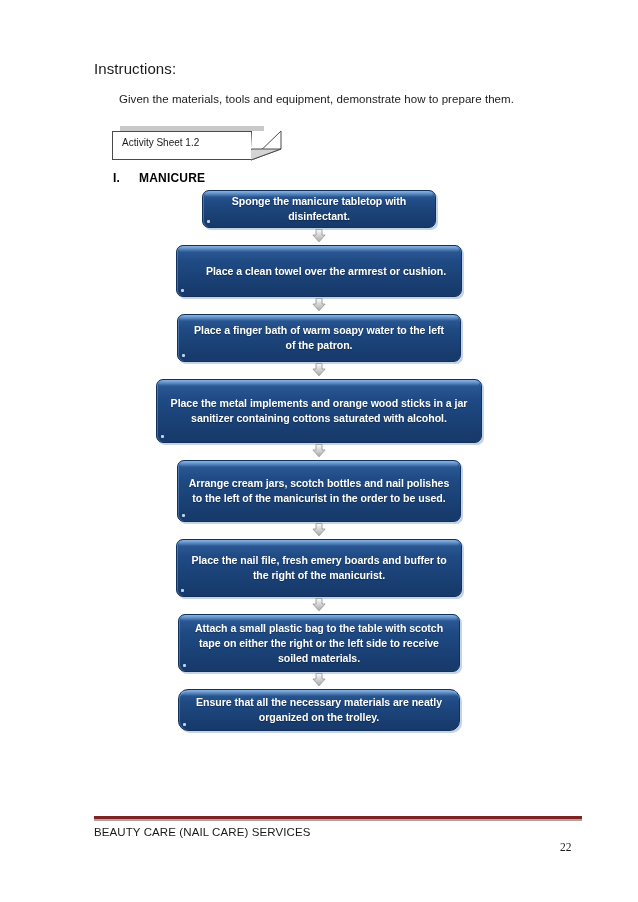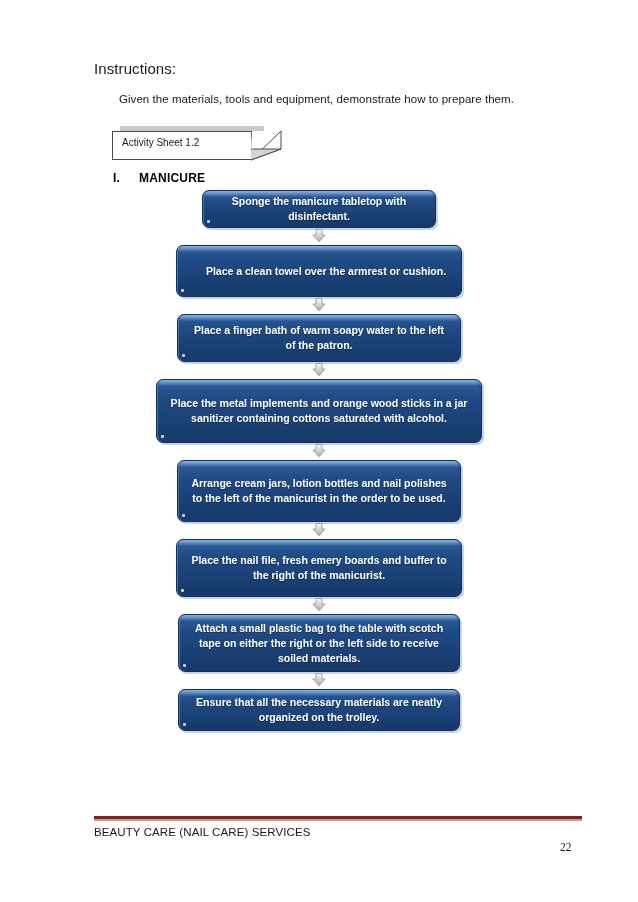--- a/index.html
+++ b/index.html
@@ -326,21 +326,21 @@
     <div class="flow-arrow">
       <span class="glyph">
         <svg width="15" height="14" viewBox="0 0 15 14" xmlns="http://www.w3.org/2000/svg">
           <path d="M4.5 0.5 H10.5 V6 H13.6 L7.5 12.8 L1.4 6 H4.5 Z" fill="url(#ag1)" stroke="#9a9a9a" stroke-width="0.9"></path>
         </svg>
       </span>
     </div>
 
     <div class="flow-row">
       <div class="flow-box" style="width:284px;height:62px;">
-        <div class="flow-text">Arrange cream jars, lotion bottles and nail polishes to the left of the manicurist in the order to be used.</div>
+        <div class="flow-text">Arrange cream jars, scotch bottles and nail polishes to the left of the manicurist in the order to be used.</div>
       </div>
     </div>
 
     <div class="flow-arrow">
       <span class="glyph">
         <svg width="15" height="14" viewBox="0 0 15 14" xmlns="http://www.w3.org/2000/svg">
           <path d="M4.5 0.5 H10.5 V6 H13.6 L7.5 12.8 L1.4 6 H4.5 Z" fill="url(#ag1)" stroke="#9a9a9a" stroke-width="0.9"></path>
         </svg>
       </span>
     </div>
@@ -367,21 +367,21 @@
 
     <div class="flow-arrow">
       <span class="glyph">
         <svg width="15" height="14" viewBox="0 0 15 14" xmlns="http://www.w3.org/2000/svg">
           <path d="M4.5 0.5 H10.5 V6 H13.6 L7.5 12.8 L1.4 6 H4.5 Z" fill="url(#ag1)" stroke="#9a9a9a" stroke-width="0.9"></path>
         </svg>
       </span>
     </div>
 
     <div class="flow-row">
-      <div class="flow-box" style="width:282px;height:42px;">
+      <div class="flow-box" style="width:282px;height:42px;border-radius:10px;">
         <div class="flow-text">Ensure that all the necessary materials are neatly organized on the trolley.</div>
       </div>
     </div>
 
   </div>
 
   <div class="footer-rule">
     <div class="rule-thick"></div>
     <div class="rule-thin"></div>
   </div>

